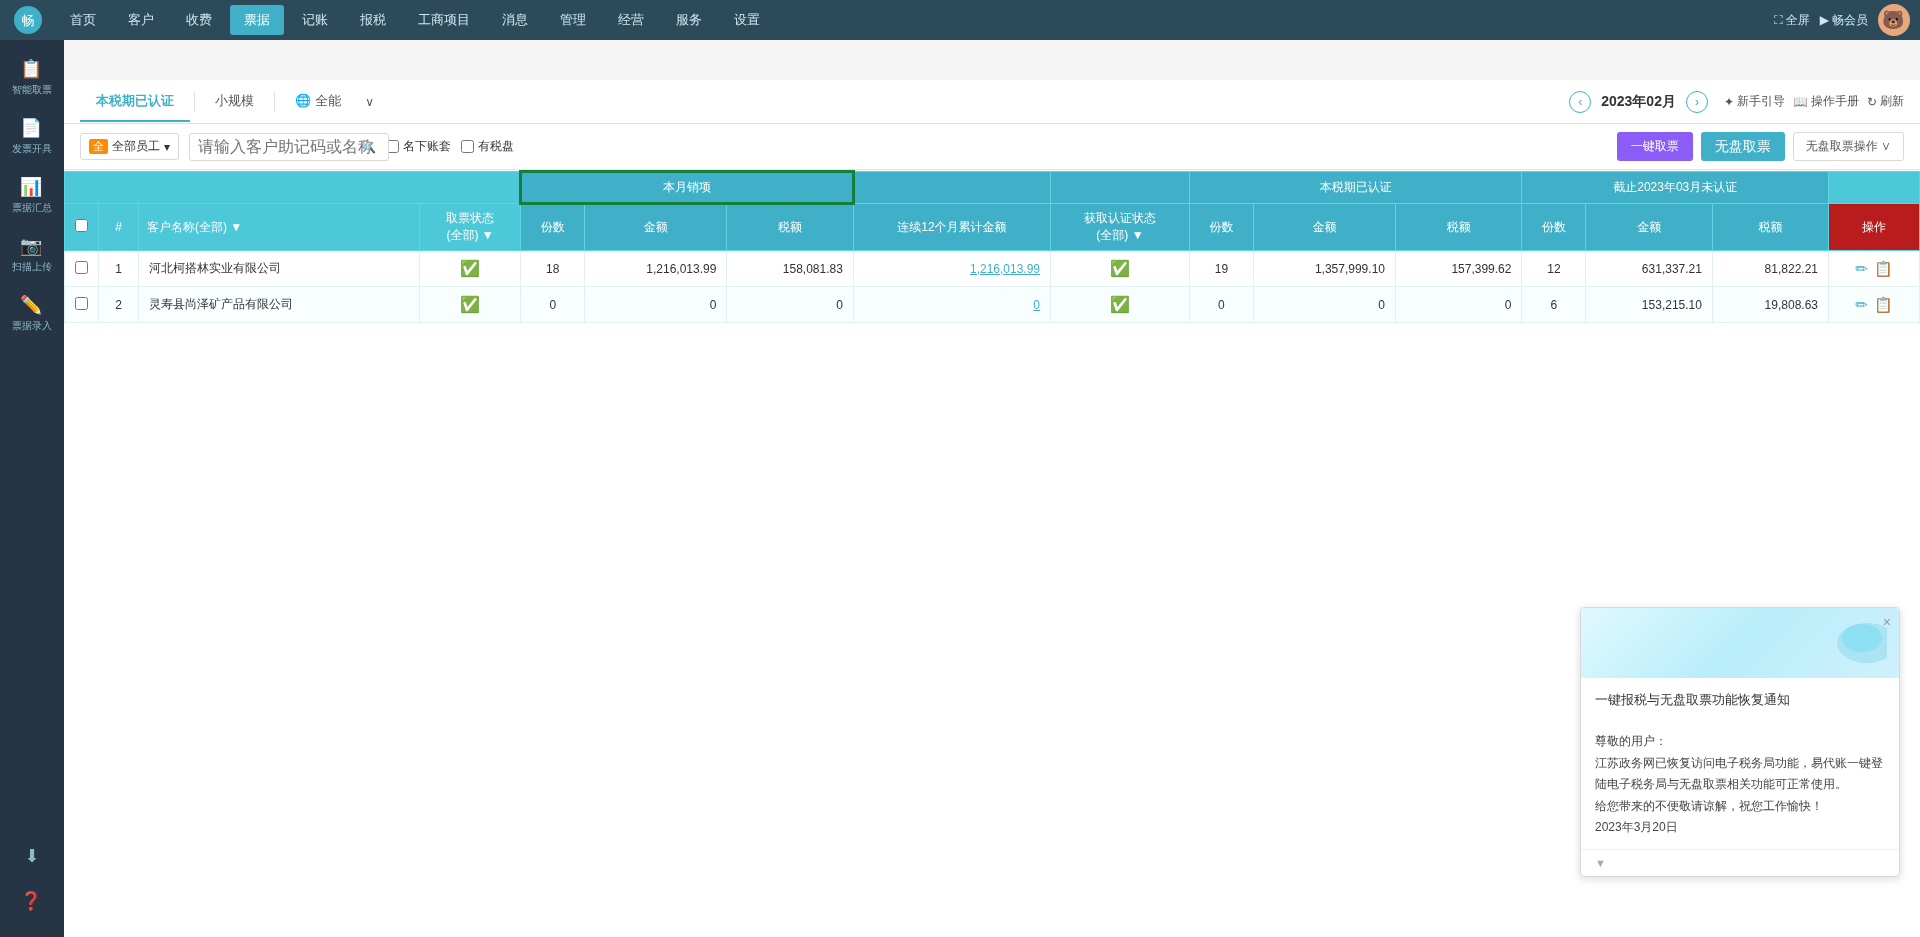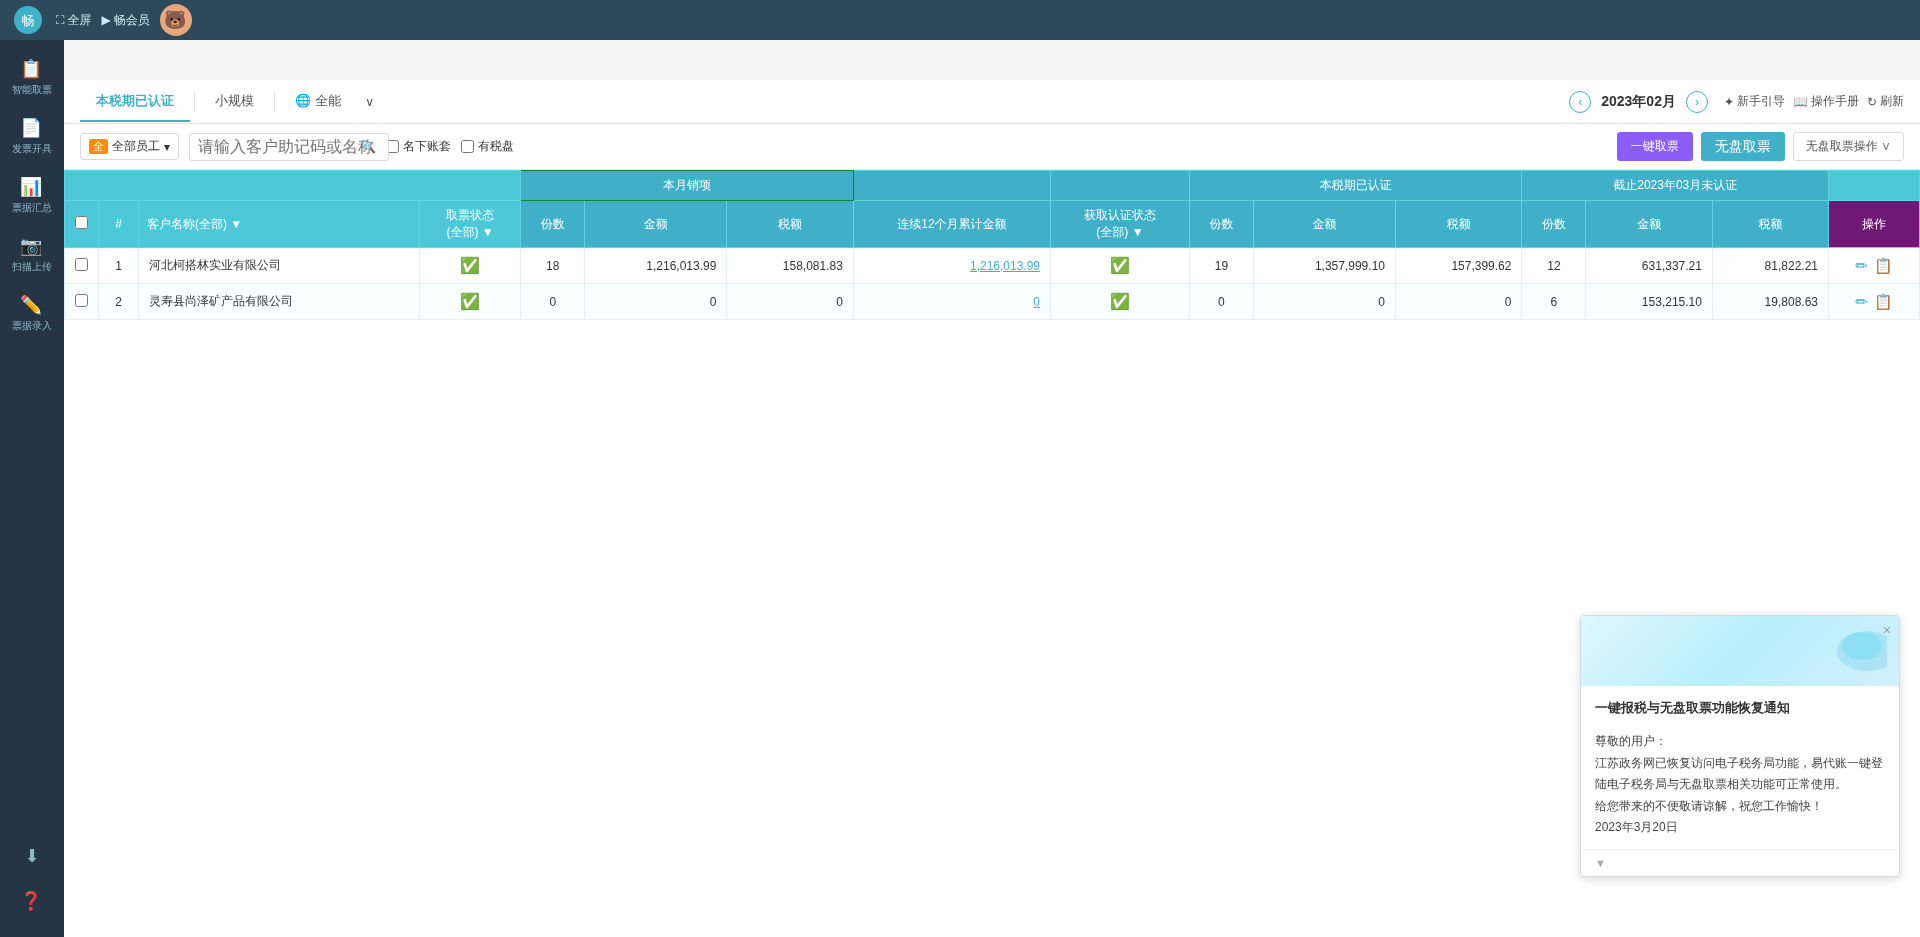--- a/index.html
+++ b/index.html
@@ -213,41 +213,55 @@
     .popup-close {
       position: absolute; right: 8px; top: 6px;
       cursor: pointer; color: #999; font-size: 14px;
     }
     .popup-body {
       padding: 10px 14px;
       font-size: 12px;
       line-height: 1.8;
       color: #444;
     }
-    .popup-title { font-weight: bold; font-size: 13px; color: #333; margin-bottom: 12px; }
+    .popup-title { font-weight: normal; font-size: 13px; color: #333; margin-bottom: 20px; }
     .popup-scroll {
       max-height: 120px;
       overflow-y: auto;
     }
     .popup-footer { padding: 6px 14px; border-top: 1px solid #f0f0f0; }
 
     
     ::-webkit-scrollbar { width: 6px; height: 6px; }
     ::-webkit-scrollbar-track { background: #f1f1f1; }
     ::-webkit-scrollbar-thumb { background: #ccc; border-radius: 3px; }
   </style>
 </head>
 <body>
 
 <div class="top-nav">
   <div class="top-nav-logo">
     <svg viewBox="0 0 30 30" xmlns="http://www.w3.org/2000/svg">
       <circle cx="15" cy="15" r="14" fill="#3fb0c8"></circle>
       <text x="15" y="20" text-anchor="middle" fill="white" font-size="13" font-family="Arial">畅</text>
     </svg>
+  </div>
+  <div class="top-nav-items">
+    <div class="top-nav-item">首页</div>
+    <div class="top-nav-item">客户</div>
+    <div class="top-nav-item">收费</div>
+    <div class="top-nav-item active">票据</div>
+    <div class="top-nav-item">记账</div>
+    <div class="top-nav-item">报税</div>
+    <div class="top-nav-item">工商项目</div>
+    <div class="top-nav-item">消息</div>
+    <div class="top-nav-item">管理</div>
+    <div class="top-nav-item">经营</div>
+    <div class="top-nav-item">服务</div>
+    <div class="top-nav-item">设置</div>
   </div>
   <div class="top-nav-right">
     <span style="display:flex;align-items:center;gap:3px;">
       <span>⛶</span>
       <span>全屏</span>
     </span>
     <span style="display:flex;align-items:center;gap:3px;">
       <span>▶</span>
       <span>畅会员</span>
     </span>
@@ -354,21 +368,21 @@
     </div>
   </div>
 
   <div class="table-wrapper">
     <table>
       <thead>
 
 
         <tr class="th-sub-row">
   <th colspan="4" style="background:#4dc8d8;border:1px solid #5dd5e5;"></th>
-  <th colspan="3" style="border:1px solid #15803d;margin-top:24px;">本月销项</th>
+  <th colspan="3" style="border:3px solid #15803d;margin-top:24px;">本月销项</th>
   <th style="border:1px solid #5dd5e5;"></th>
   <th style="border:1px solid #5dd5e5;"></th>
   <th colspan="3" style="border:1px solid #5dd5e5;">本税期已认证</th>
   <th colspan="3" style="border:1px solid #5dd5e5;">截止2023年03月未认证</th>
   <th style="background:#4dc8d8;border:1px solid #5dd5e5;"></th>
 </tr>
           <tr class="th-sub-row">
 
           <th style="background:#4dc8d8;width:32px;">
             <input type="checkbox" style="">
@@ -388,21 +402,21 @@
 
           <th>获取认证状态<br>(全部) ▼</th>
           <th>份数</th>
           <th>金额</th>
           <th>税额</th>
 
           <th>份数</th>
           <th>金额</th>
           <th>税额</th>
 
-          <th style="background:#701a75;">操作</th>
+          <th style="background:#b91c1c;">操作</th>
         </tr>
 
       </thead>
       <tbody>
 
         <tr>
           <td class="check-col">
             <input type="checkbox" style="">
           </td>
           <td>1</td>

